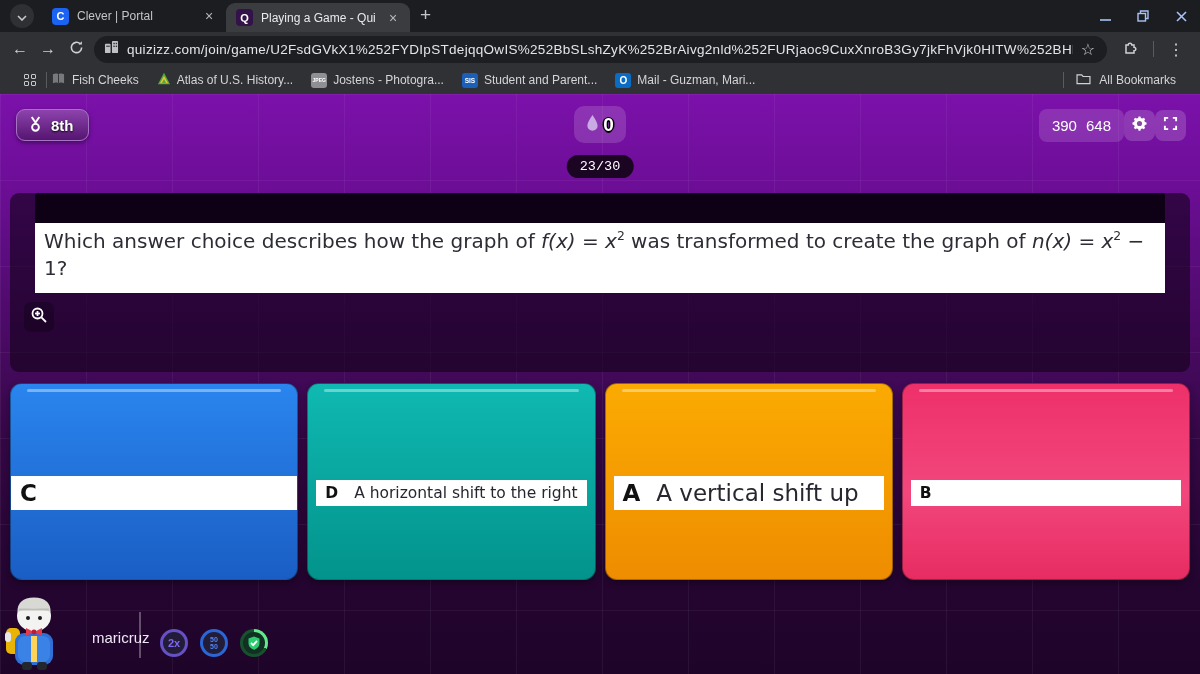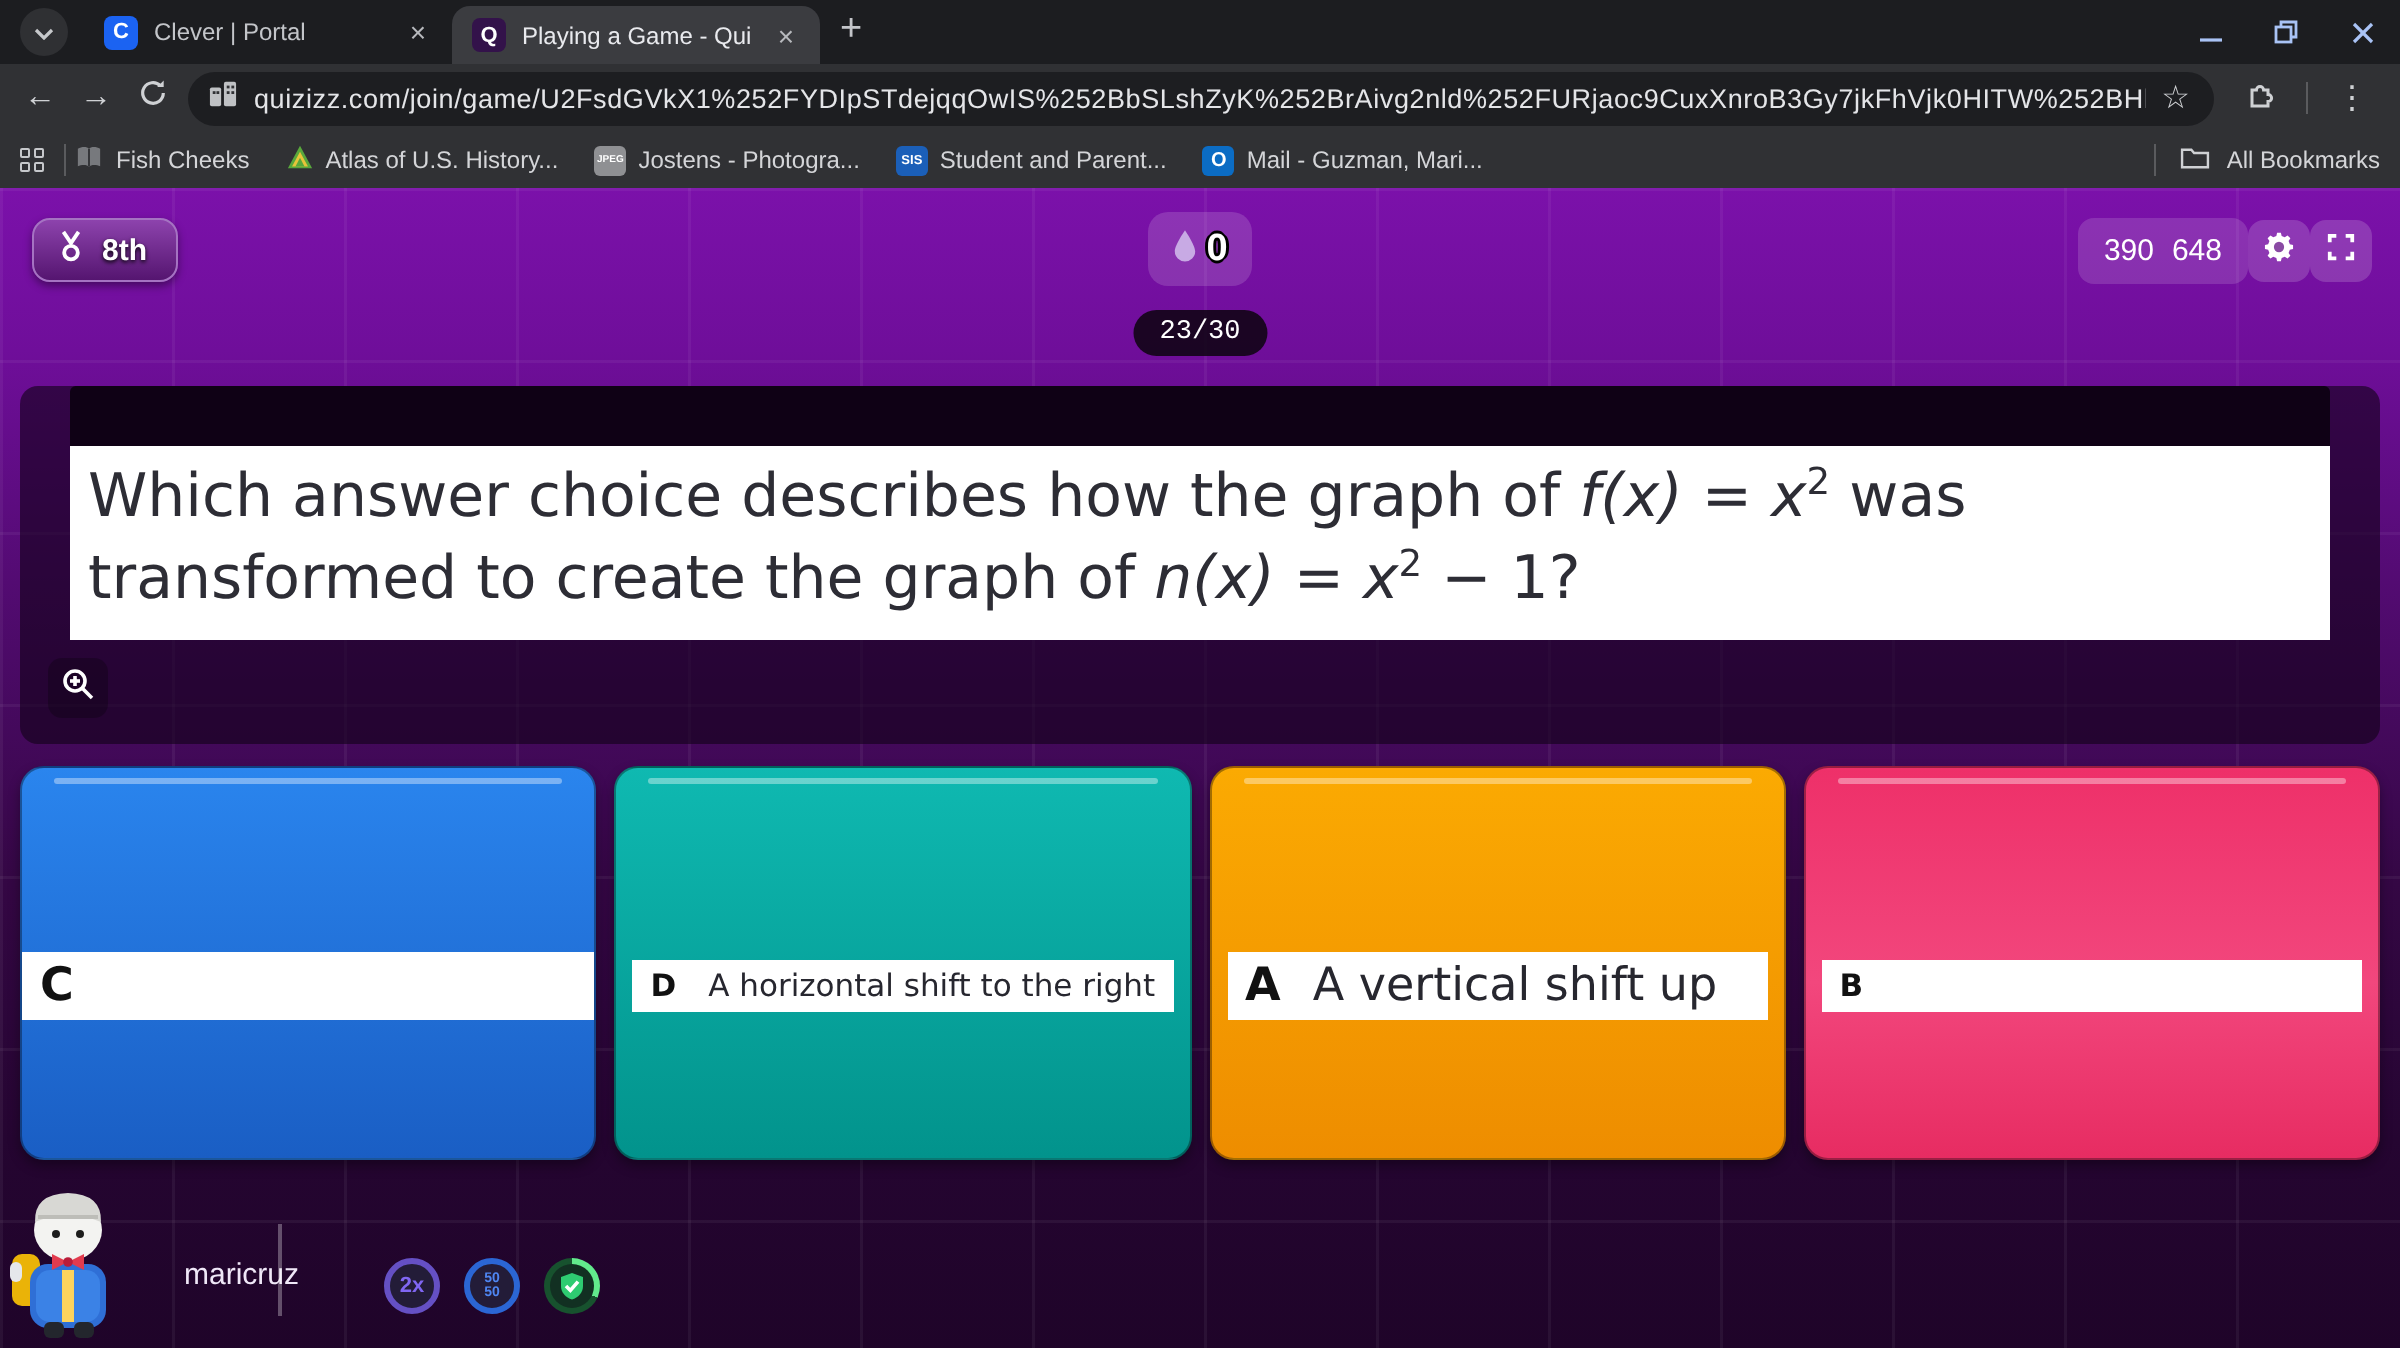--- a/index.html
+++ b/index.html
@@ -25,21 +25,21 @@
   .toolbar { height:34px; background:#303134; display:flex; align-items:center; padding:0 6px; }
   .nav-btn { width:28px; height:28px; border-radius:50%; display:flex; align-items:center; justify-content:center;
     color:#cfd1d4; font-size:16px; flex:0 0 auto; }
   .omnibox { flex:1; height:27px; background:#1d1e21; border-radius:14px; margin:0 6px 0 4px;
     display:flex; align-items:center; padding:0 4px 0 10px; overflow:hidden; }
   .url-text { color:#e4e5e8; font-size:13.5px; letter-spacing:.3px; white-space:nowrap; overflow:hidden; flex:1; margin-left:8px; }
   .omni-star { color:#cfd1d4; font-size:16px; padding:0 8px; }
   .toolbar-right { display:flex; align-items:center; gap:4px; padding:0 4px; }
   .vsep { width:1px; height:16px; background:#5a5b5e; margin:0 4px; }
 
-  .bookmarks { height:28px; background:#303134; display:flex; align-items:center; padding:0 10px; font-size:12px; color:#d4d5d8; }
+  .bookmarks { height:28px; background:#303134; display:flex; align-items:center; padding:0 24px; font-size:12px; color:#d4d5d8; }
   .bm-item { display:flex; align-items:center; gap:6px; margin-right:18px; white-space:nowrap; }
   .bm-fav { width:16px; height:15px; border-radius:3px; display:flex; align-items:center; justify-content:center;
     color:#fff; font-weight:bold; flex:0 0 auto; }
   .bm-fav.jostens { background:#8f9093; font-size:5px; letter-spacing:0; }
   .bm-fav.sis { background:#1b5fb8; font-size:6.5px; }
   .bm-fav.outlook { background:#0b6cc4; font-size:10px; }
   .bm-right { margin-left:auto; display:flex; align-items:center; gap:8px; }
   .apps-grid { display:grid; grid-template-columns:5px 5px; grid-template-rows:5px 5px; gap:2px; margin-right:6px; }
   .apps-grid span { border:1.5px solid #c6c8cb; border-radius:1px; }
 
@@ -69,21 +69,21 @@
     display:flex; align-items:center; justify-content:center; }
 
   .progress-chip { position:absolute; top:61px; left:50%; transform:translateX(-50%);
     background:rgba(15,5,18,.88); border-radius:14px; padding:4px 13px; color:#fff; font-size:13.5px; z-index:2;font-family:Liberation Mono, monospace; }
 
   .question-panel { position:absolute; top:99px; left:10px; right:10px; height:179px;
     background:rgba(18,2,24,.62); border-radius:9px; z-index:1; }
   .q-inner { margin:0 25px; }
   .q-topstrip { height:30px; background:#0f0115; border-radius:3px 3px 0 0; }
   .q-box { background:#ffffff; padding:5px 9px 10px 9px; font-family:"DejaVu Sans", sans-serif;
-    font-size:30px; line-height:1.37; color:#2d2d35; }
+    font-size:20px; line-height:1.37; color:#2d2d35; }
   .q-math { font-style:italic; }
   .q-box sup { font-size:.62em; }
   .zoom-btn { margin:9px 0 0 14px; width:30px; height:30px; border-radius:7px; background:rgba(0,0,0,.25);
     display:inline-flex; align-items:center; justify-content:center; }
 
   .answers { position:absolute; top:289px; left:10px; right:10px; height:197px; display:flex; gap:9px; z-index:1; }
   .card { flex:1; border-radius:12px; position:relative; display:flex; flex-direction:column; justify-content:center;
     border:1px solid rgba(0,0,0,.35); box-shadow:0 3px 6px rgba(0,0,0,.35); overflow:hidden; }
   .card::before { content:""; position:absolute; top:5px; left:16px; right:16px; height:3px; border-radius:3px;
     background:rgba(255,255,255,.38); }
@@ -97,21 +97,21 @@
   .answer-key { font-weight:bold; color:#111; margin-right:16px; }
   .answer-text { color:#27272f; }
   .size-big .answer-strip { font-size:23px; }
   .size-small .answer-strip { font-size:15.5px; }
 
   .player-name { position:absolute; left:70px; bottom:28px; color:#efe7f7; font-size:15px; z-index:2;margin-left:22px; }
   .footer-sep { position:absolute; left:139px; bottom:16px; height:46px; width:1.5px; background:rgba(255,255,255,.3); z-index:2; }
   .powerups { position:absolute; left:160px; bottom:17px; display:flex; gap:12px; z-index:2; }
   .pu { width:28px; height:28px; border-radius:50%; display:flex; align-items:center; justify-content:center;
     background:#231c38; flex-direction:column; line-height:1; }
-  .pu.p2x { border:3px solid #6550c4; color:#8066f2; font-weight:bold; font-size:11px;margin-left:32px; }
+  .pu.p2x { border:3px solid #6550c4; color:#8066f2; font-weight:bold; font-size:11px; }
   .pu.p50 { border:3px solid #2b66d4; color:#4f86f2; font-weight:bold; font-size:7px; }
   .pu.pshield { border:none; background:conic-gradient(#62ea8c 0 115deg, #17522e 115deg 360deg); position:relative; }
   .pu.pshield .pu-core { position:absolute; inset:3px; border-radius:50%; background:#123022;
     display:flex; align-items:center; justify-content:center; }
   .avatar-wrap { position:absolute; left:4px; bottom:0; z-index:2; }
 </style>
 </head>
 <body>
 
 <div class="titlebar">

